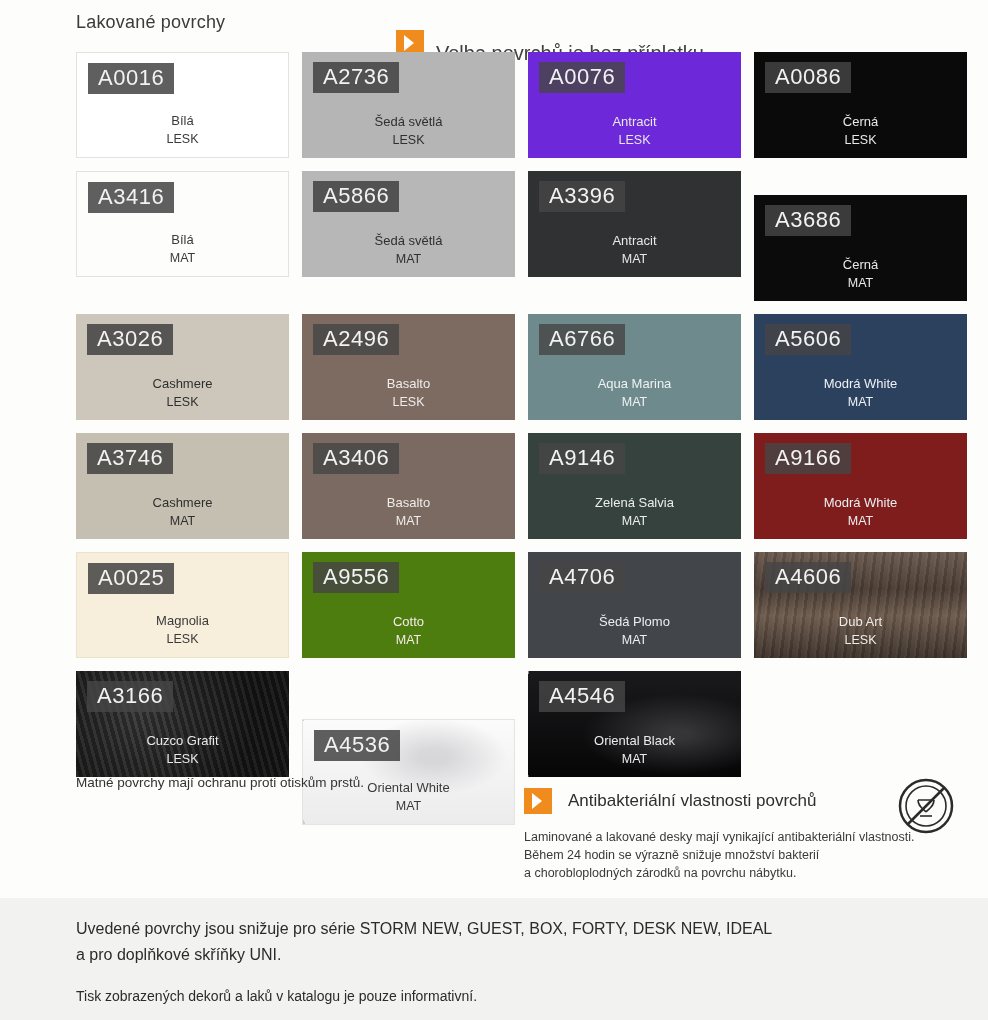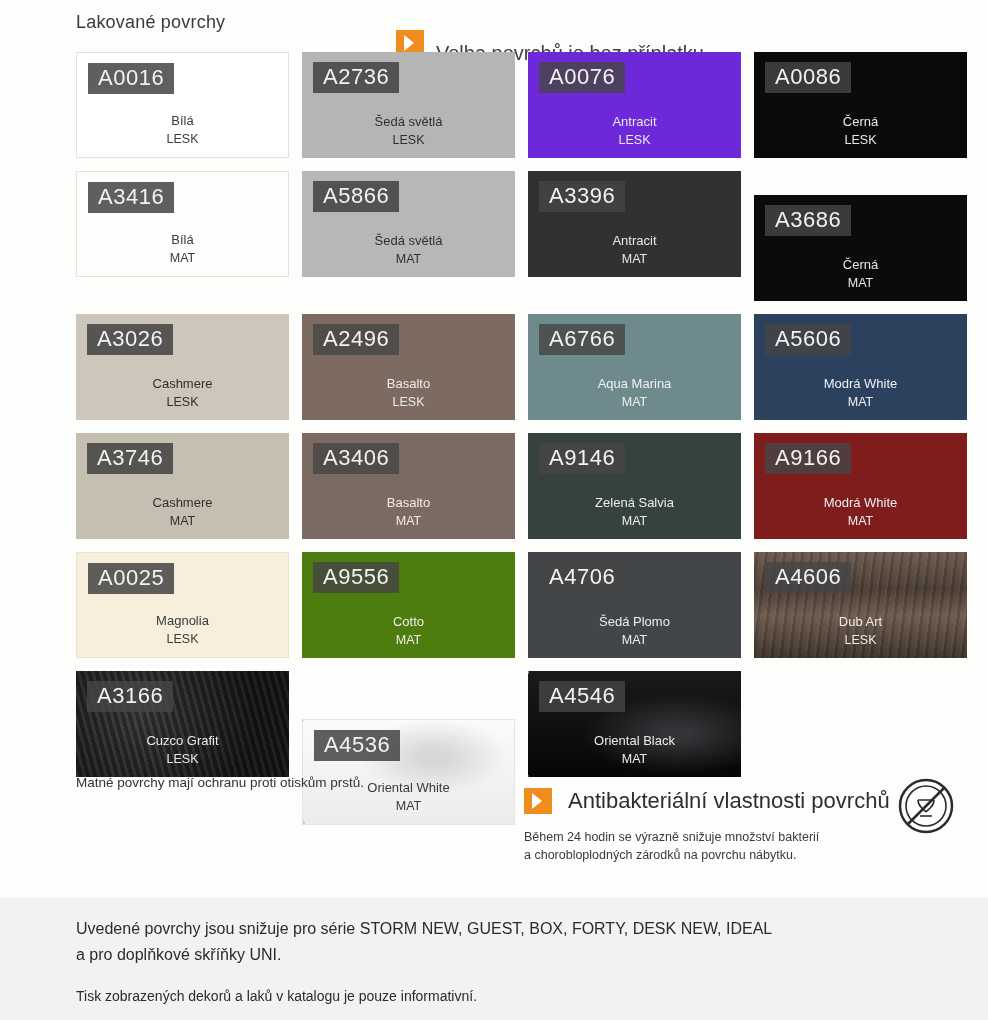--- a/index.html
+++ b/index.html
@@ -85,21 +85,21 @@
   }
 
   
   .mat-note{
     position:absolute;left:76px;top:775px;font-size:13.5px;color:#333;
   }
   .anti{
     position:absolute;left:524px;top:788px;width:440px;
   }
   .anti-head{display:flex;align-items:center;gap:16px;}
-  .anti-head .h-text{font-size:22px;color:#2e2e2e;}
+  .anti-head .h-text{font-size:17px;color:#2e2e2e;}
   .anti-body{
     margin-top:14px;font-size:12.5px;line-height:18px;color:#3a3a3a;
   }
   .anti-icon{
     position:absolute;right:8px;top:-12px;width:60px;height:60px;
   }
 
   
   .footer{
     position:absolute;left:0;bottom:0;width:988px;height:122px;
@@ -242,20 +242,21 @@
       <span class="h-text">Antibakteriální vlastnosti povrchů</span>
     </div>
     <svg class="anti-icon" viewBox="0 0 60 60">
       <circle cx="30" cy="30" r="26" fill="none" stroke="#2b2b2b" stroke-width="2.5"></circle>
       <circle cx="30" cy="30" r="20" fill="none" stroke="#2b2b2b" stroke-width="1.6"></circle>
       <path d="M22 24 h16 M22 24 c0 6 4 8 8 12 M38 24 c0 6 -4 8 -8 12" fill="none" stroke="#2b2b2b" stroke-width="1.6"></path>
       <path d="M24 40 h12" stroke="#2b2b2b" stroke-width="1.6"></path>
       <line x1="12" y1="48" x2="48" y2="12" stroke="#2b2b2b" stroke-width="2.5"></line>
     </svg>
     <div class="anti-body">
+      <div>Laminované a lakované desky mají vynikající antibakteriální vlastnosti.</div>
       <div>Během 24 hodin se výrazně snižuje množství bakterií</div>
       <div>a chorobloplodných zárodků na povrchu nábytku.</div>
     </div>
   </div>
 
   <div class="footer">
     <div class="f1">
       <span>Uvedené povrchy jsou snižuje pro série </span><b>STORM NEW, GUEST, BOX, FORTY, DESK NEW, IDEAL</b><br>
       <span>a pro doplňkové skříňky </span><b>UNI.</b>
     </div>

